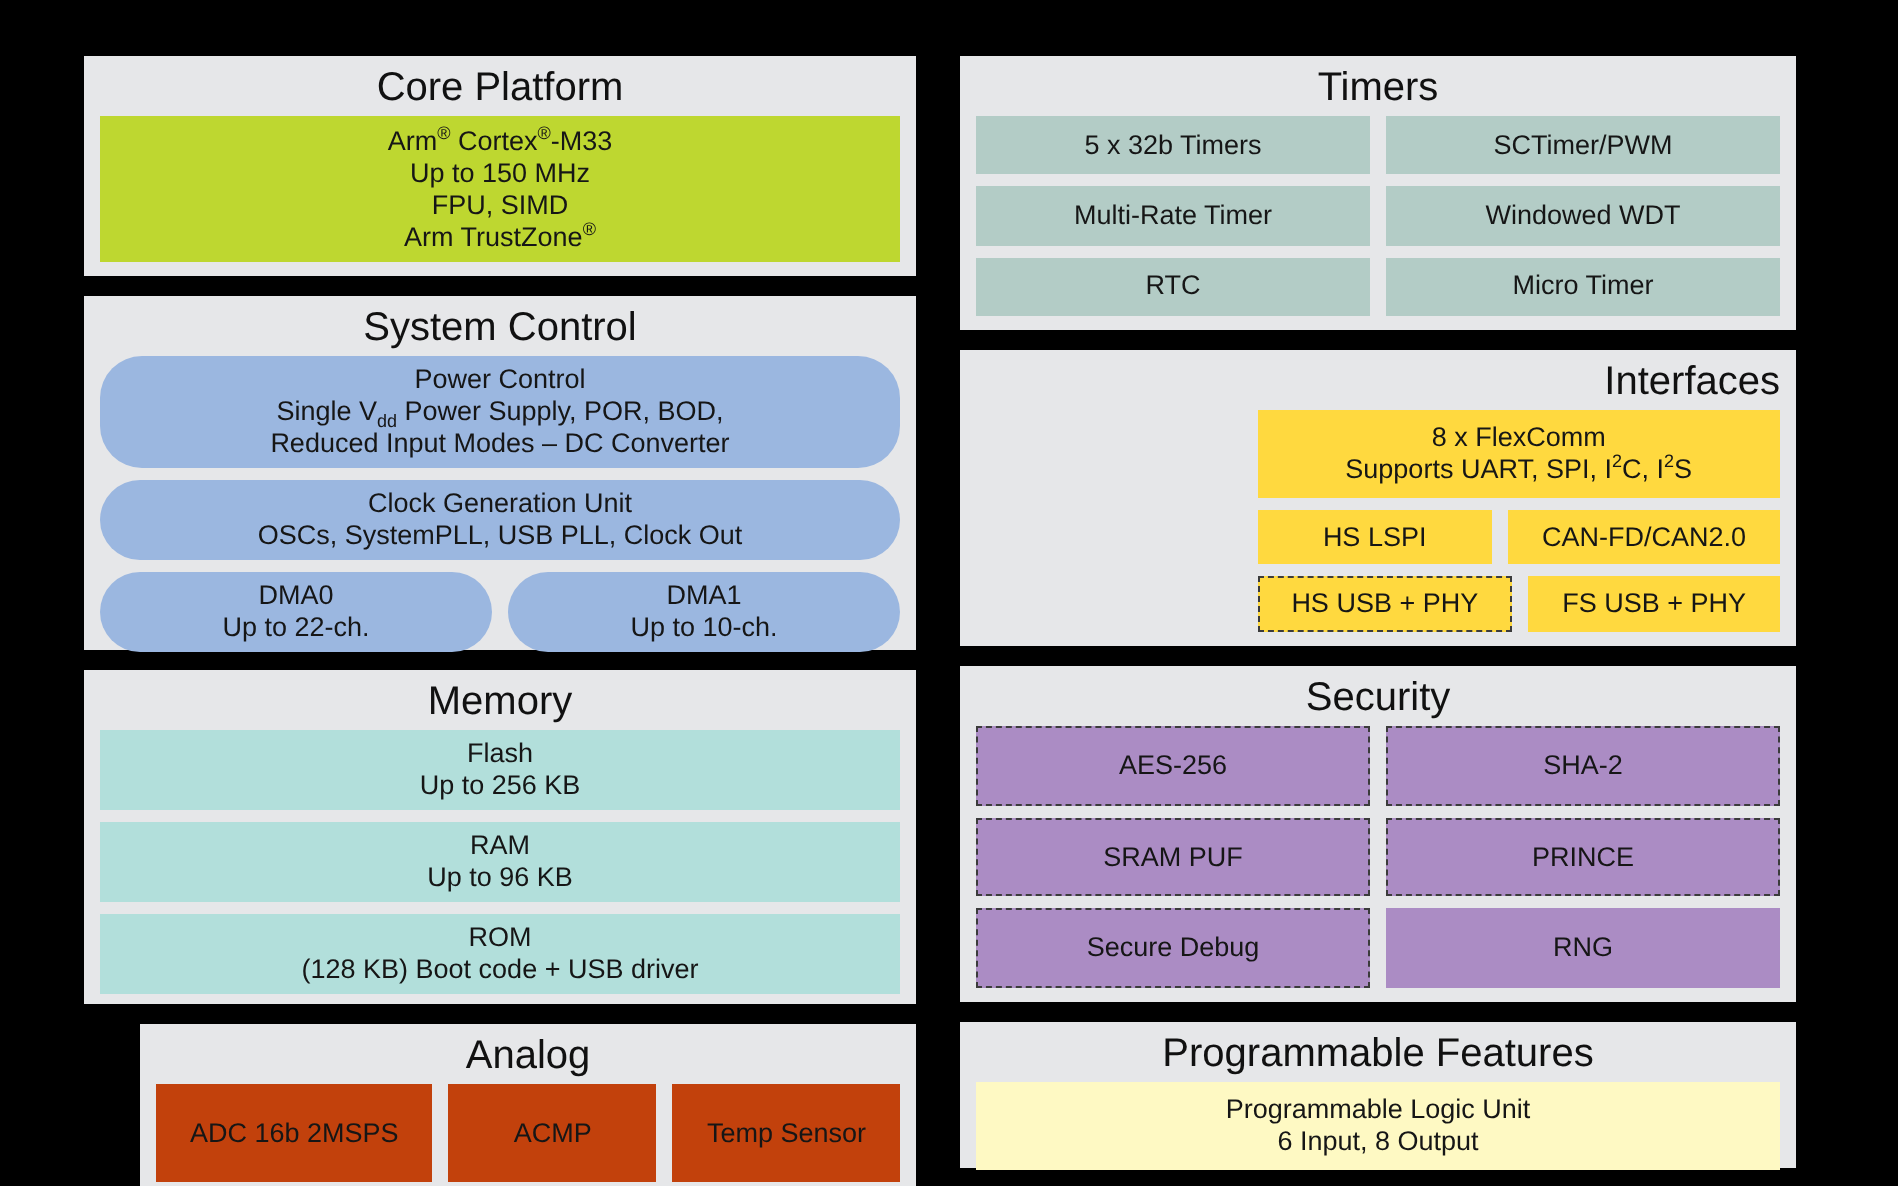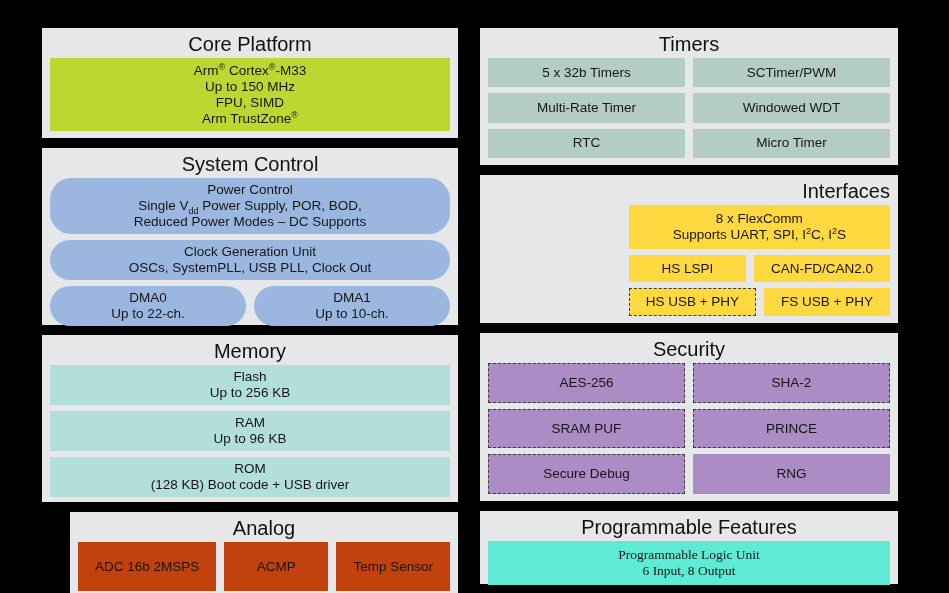--- a/index.html
+++ b/index.html
@@ -75,21 +75,21 @@
   .cell .l2 { display: block; }
 
   
   .c-green  { background: #bed730; }
   .c-blue   { background: #9bb7e0; border-radius: 21px; }
   .c-teal   { background: #b2dfdb; }
   .c-olive  { background: #c2410c; }
   .c-ttimer { background: #b3ccc6; }
   .c-yellow { background: #ffd93f; }
   .c-purple { background: #ab8cc4; }
-  .c-orange { background: #5eead4; font-family: Liberation Serif, serif; }
+  .c-orange { background: #fef9c3; }
 
   sup { font-size: 9px; vertical-align: super; line-height: 0; }
   sub { font-size: 9px; vertical-align: sub; line-height: 0; }
 
   
   #panel-core      { height: 110px; }
   #panel-system    { height: 177px; }
   #panel-memory    { height: 167px; }
   #panel-analog    { height: 86px; margin-left: 28px; }
   #panel-timers    { height: 137px; }
@@ -122,21 +122,21 @@
       </div>
     </div>
 
     <div class="panel" id="panel-system">
       <div class="panel-title">System Control</div>
       <div class="rows">
         <div class="row">
           <div class="cell c-blue">
             <span class="l2">Power Control</span>
             <span class="l2"><span>Single V</span><sub>dd</sub><span> Power Supply, POR, BOD,</span></span>
-            <span class="l2">Reduced Power Modes – DC Supports</span>
+            <span class="l2">Reduced Input Modes – DC Converter</span>
           </div>
         </div>
         <div class="row">
           <div class="cell c-blue">
             <span class="l2">Clock Generation Unit</span>
             <span class="l2">OSCs, SystemPLL, USB PLL, Clock Out</span>
           </div>
         </div>
         <div class="row">
           <div class="cell c-blue">

